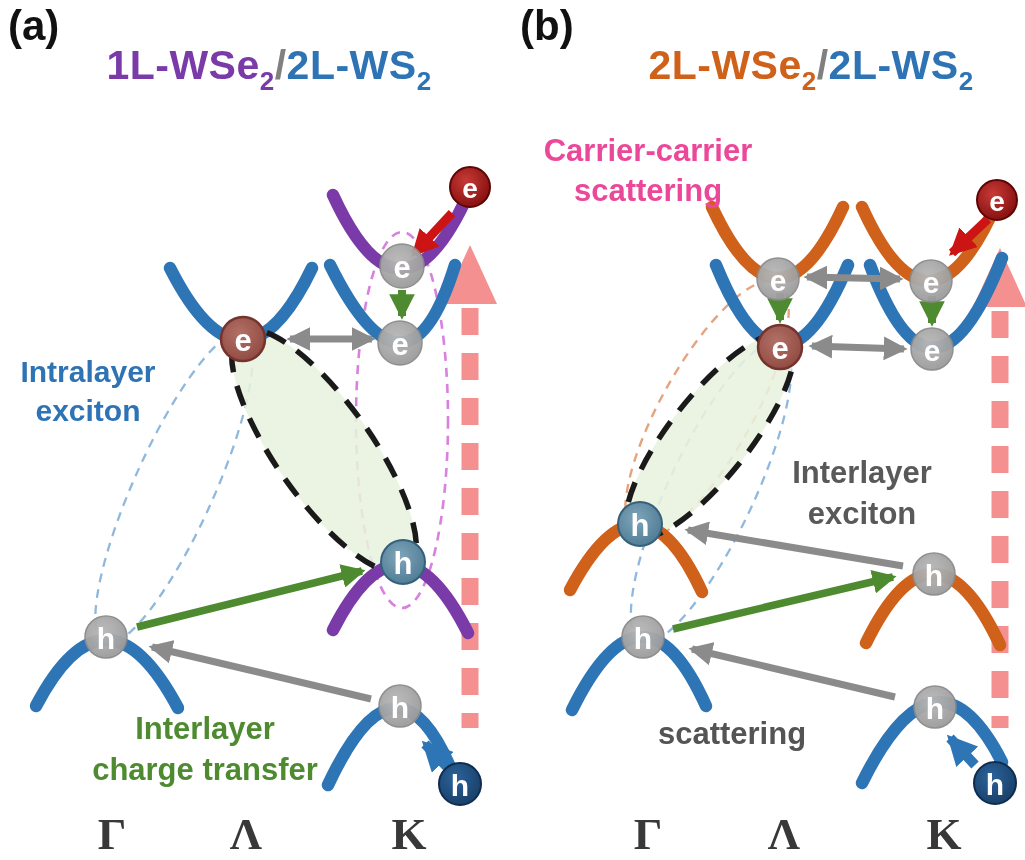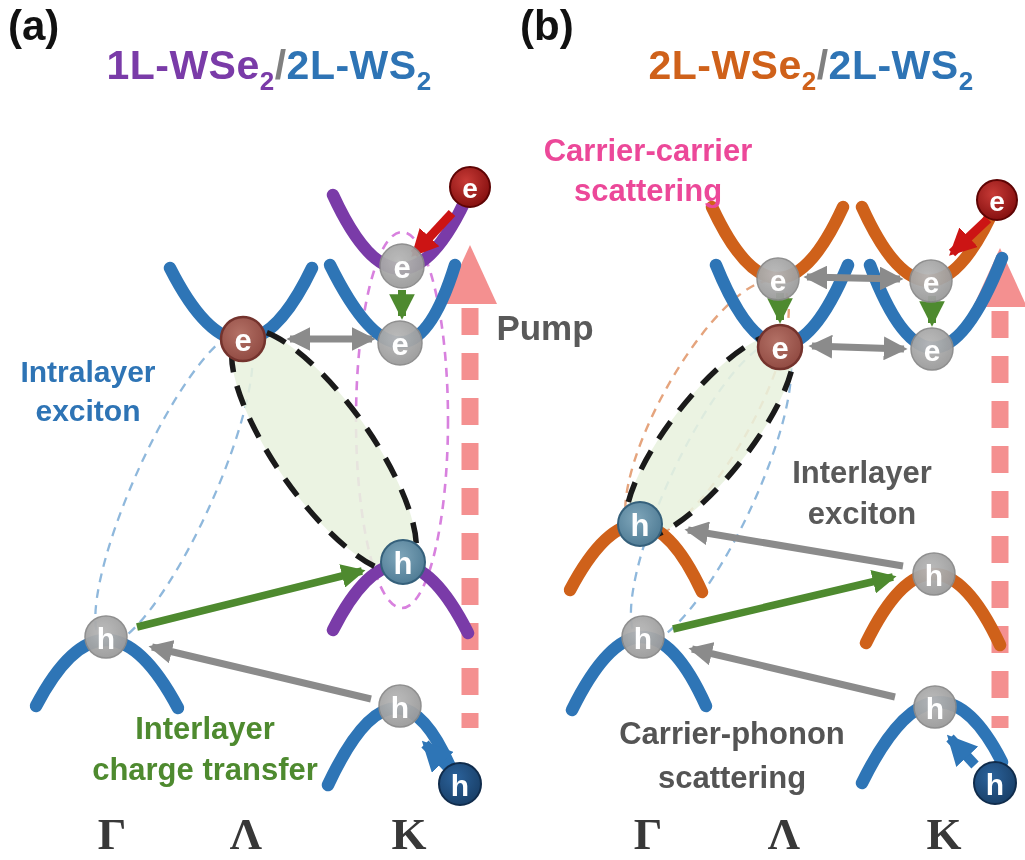--- a/index.html
+++ b/index.html
@@ -222,39 +222,37 @@
   </div>
   <div class="lbl ttl" style="left:775px; top:42px;margin-left:36px;">
     <span style="color:#CF611A;">2L-WSe</span><span class="sub" style="color:#CF611A;">2</span><span class="slash">/</span><span style="color:#2E74B5;">2L-WS</span><span class="sub" style="color:#2E74B5;">2</span>
   </div>
 
   <div class="lbl" style="left:648px; top:131px; font-size:31px; line-height:40px; color:#ec4899;">
     <div>Carrier-carrier</div>
     <div>scattering</div>
   </div>
 
-  <div class="lbl" style="left:545px; top:308px; font-size:35px; color:#595959;">Pump</div>
 
   <div class="lbl" style="left:88px; top:352px; font-size:30px; line-height:39px; color:#2E74B5;">
     <div>Intralayer</div>
     <div>exciton</div>
   </div>
 
   <div class="lbl" style="left:205px; top:708px; font-size:31px; line-height:41px; color:#4E8A2F;">
     <div>Interlayer</div>
     <div>charge transfer</div>
   </div>
 
   <div class="lbl" style="left:862px; top:452px; font-size:31px; line-height:41px; color:#595959;">
     <div>Interlayer</div>
     <div>exciton</div>
   </div>
 
   <div class="lbl" style="left:732px; top:712px; font-size:31px; line-height:44px; color:#545454;">
-    <div>Carrier-phonon</div>
     <div>scattering</div>
   </div>
 
   <div class="axis" style="left:112px; top:808px;">Γ</div>
   <div class="axis" style="left:246px; top:808px;">Λ</div>
   <div class="axis" style="left:409px; top:808px;">K</div>
   <div class="axis" style="left:648px; top:808px;">Γ</div>
   <div class="axis" style="left:784px; top:808px;">Λ</div>
   <div class="axis" style="left:944px; top:808px;">K</div>
 

